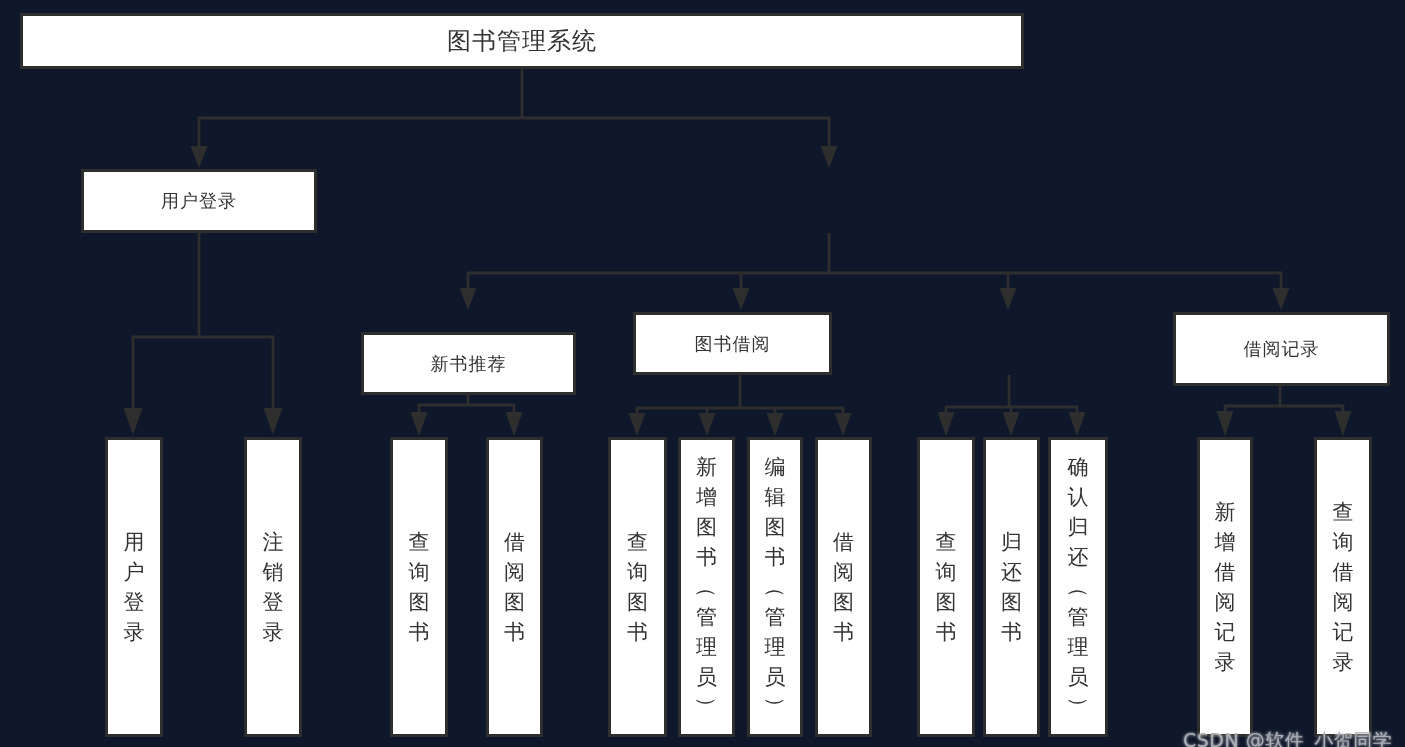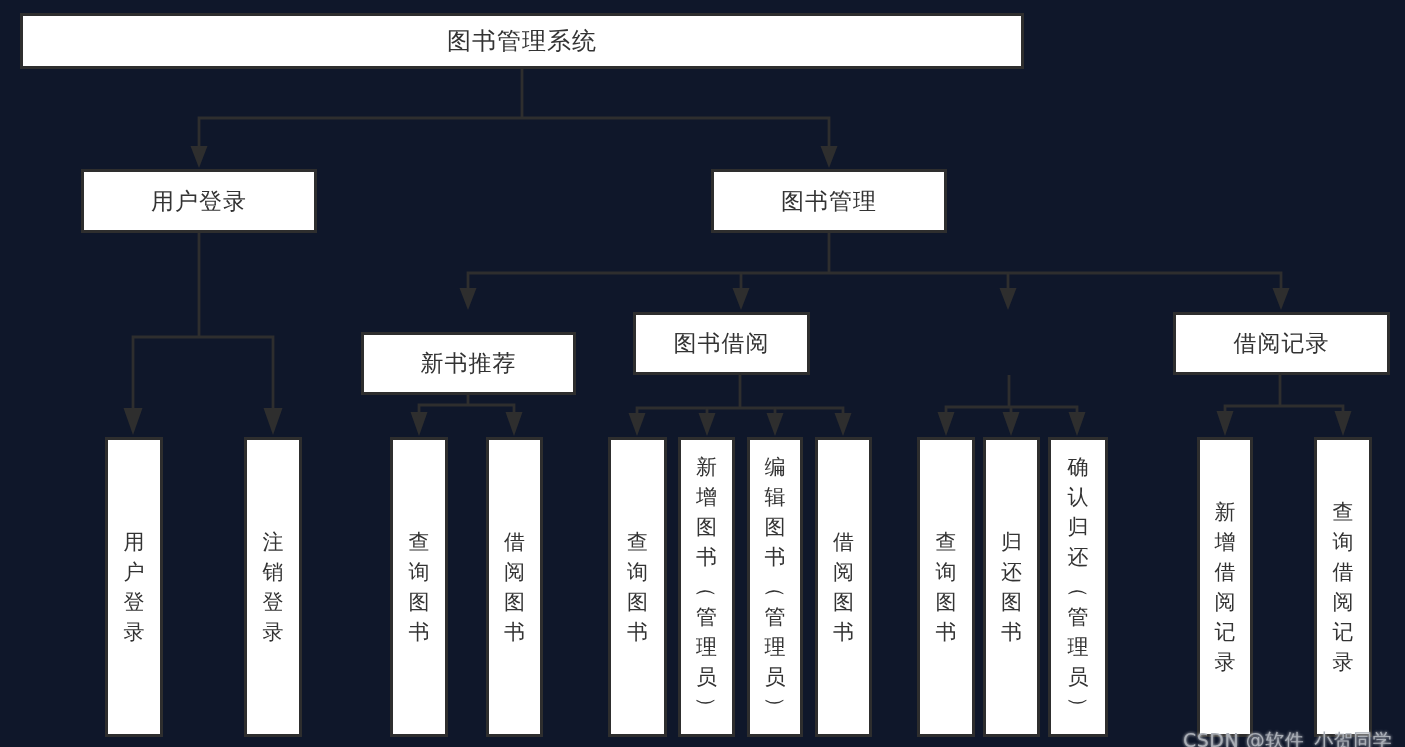--- a/index.html
+++ b/index.html
@@ -17,21 +17,21 @@
     box-sizing:border-box;
     border:3px solid #2e2e2e;
     background:#ffffff;
     display:flex;
     align-items:center;
     justify-content:center;
     z-index:2;
     color:#333333;
   }
   .box.h span{
-    font-size:23px;
+    font-size:18px;
     letter-spacing:1px;
     white-space:nowrap;
   }
   .box.root span{font-size:24px;}
   .box.v{
     flex-direction:column;
   }
   .box.v .ch{
     height:30px;line-height:30px;
     font-size:21px;
@@ -118,31 +118,28 @@
     </g>
   </svg>
 
   <div class="box h root" style="left:20px;top:13px;width:1004px;height:56px">
     <span>图书管理系统</span>
   </div>
 
   <div class="box h" style="left:81px;top:169px;width:236px;height:64px">
     <span>用户登录</span>
   </div>
-  <div class="box h" style="left:711px;top:169px;width:236px;height:64px">
-    <span>图书管理</span>
-  </div>
 
   <div class="box h" style="left:361px;top:332px;width:215px;height:63px">
     <span>新书推荐</span>
   </div>
-  <div class="box h" style="left:633px;top:312px;width:177px;height:63px">
+  <div class="box h" style="left:633px;top:312px;width:199px;height:63px">
     <span>图书借阅</span>
   </div>
-  <div class="box h" style="left:1173px;top:312px;width:217px;height:63px">
+  <div class="box h" style="left:1173px;top:312px;width:217px;height:74px">
     <span>借阅记录</span>
   </div>
 
   <div class="box v" style="left:105px;top:437px;width:58px;height:300px">
       <div class="ch">用</div>
       <div class="ch">户</div>
       <div class="ch">登</div>
       <div class="ch">录</div>
     </div>
   <div class="box v" style="left:244px;top:437px;width:58px;height:300px">

